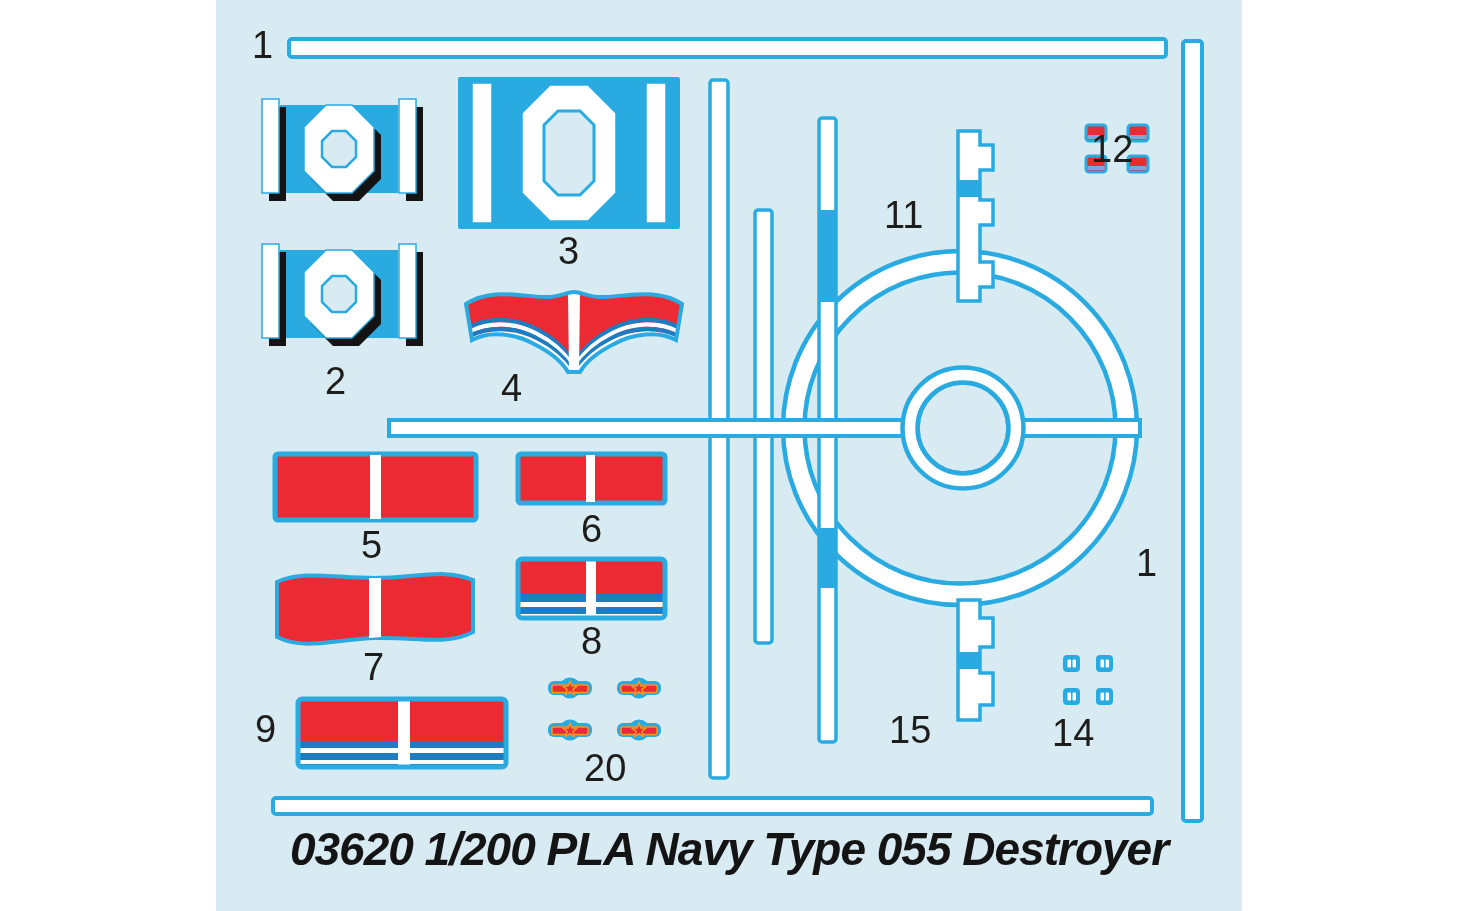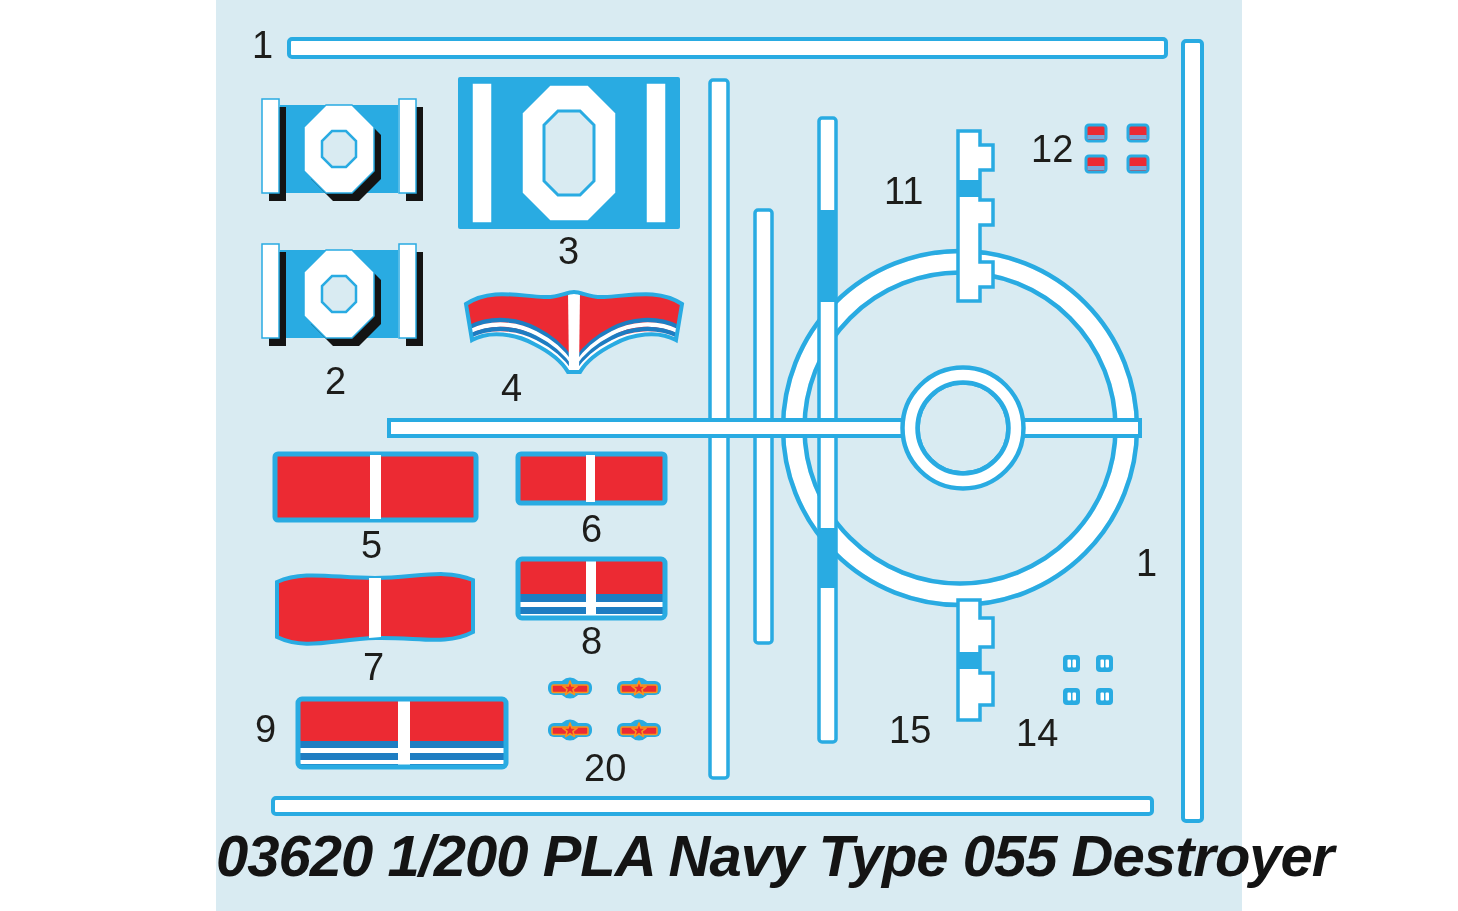--- a/index.html
+++ b/index.html
@@ -2,22 +2,22 @@
 <html style="--page: #ffffff; --sheet: #d9ebf2; --cyan: #29abe2; --red: #ec2a33; --stripeblue: #1e7dc2; --periwinkle: #7ba7d9; --orange: #f7941e; --black: #141414;"><head>
 <meta charset="utf-8">
 <style>
   html,body{margin:0;padding:0;background:#fff;}
   .page{position:relative;width:1458px;height:911px;overflow:hidden;
         background:var(--page,#ffffff);font-family:"Liberation Sans",sans-serif;}
   .sheet{position:absolute;left:216px;top:0;width:1026px;height:911px;
          background:var(--sheet,#d9ebf2);}
   svg.overlay{position:absolute;left:0;top:0;}
   .lbl{position:absolute;font-size:38px;line-height:1;color:#1d1d1b;}
-  .title{position:absolute;left:216px;top:822px;width:1026px;text-align:left;
-         font-size:58px;font-weight:bold;font-style:italic;color:#141414;
+  .title{position:absolute;left:216px;top:822px;width:1026px;text-align:center;
+         font-size:46px;font-weight:bold;font-style:italic;color:#141414;
          letter-spacing:-1px;white-space:nowrap;}
   
   .white-strip{fill:#ffffff;stroke:var(--cyan,#29abe2);stroke-width:4;}
   .white-strip2{fill:#ffffff;stroke:var(--cyan,#29abe2);stroke-width:3.5;}
   .cyan-fill{fill:var(--cyan,#29abe2);}
   .white-glyph{fill:#ffffff;stroke:var(--cyan,#29abe2);stroke-width:1.5;}
   .counter{fill:var(--sheet,#d9ebf2);stroke:var(--cyan,#29abe2);stroke-width:2.5;}
   .black-fill{fill:var(--black,#141414);}
   .red-fill{fill:var(--red,#ec2a33);}
   .red-panel{fill:var(--red,#ec2a33);stroke:var(--cyan,#29abe2);stroke-width:5;}
@@ -220,20 +220,20 @@
   <div class="lbl" style="left:252px;top:26px">1</div>
   <div class="lbl" style="left:325px;top:362px">2</div>
   <div class="lbl" style="left:558px;top:232px">3</div>
   <div class="lbl" style="left:501px;top:369px">4</div>
   <div class="lbl" style="left:361px;top:526px">5</div>
   <div class="lbl" style="left:581px;top:510px">6</div>
   <div class="lbl" style="left:363px;top:648px">7</div>
   <div class="lbl" style="left:581px;top:622px">8</div>
   <div class="lbl" style="left:255px;top:710px">9</div>
   <div class="lbl" style="left:584px;top:749px">20</div>
-  <div class="lbl" style="left:884px;top:172px">11</div>
-  <div class="lbl" style="left:1031px;top:130px">12</div>
+  <div class="lbl" style="left:884px;top:196px">11</div>
+  <div class="lbl" style="left:1091px;top:130px">12</div>
   <div class="lbl" style="left:1136px;top:544px">1</div>
-  <div class="lbl" style="left:1016px;top:714px">14</div>
+  <div class="lbl" style="left:1052px;top:714px">14</div>
   <div class="lbl" style="left:889px;top:711px">15</div>
 
   <div class="title">03620 1/200 PLA Navy Type 055 Destroyer</div>
 </div>
 
 </body></html>

